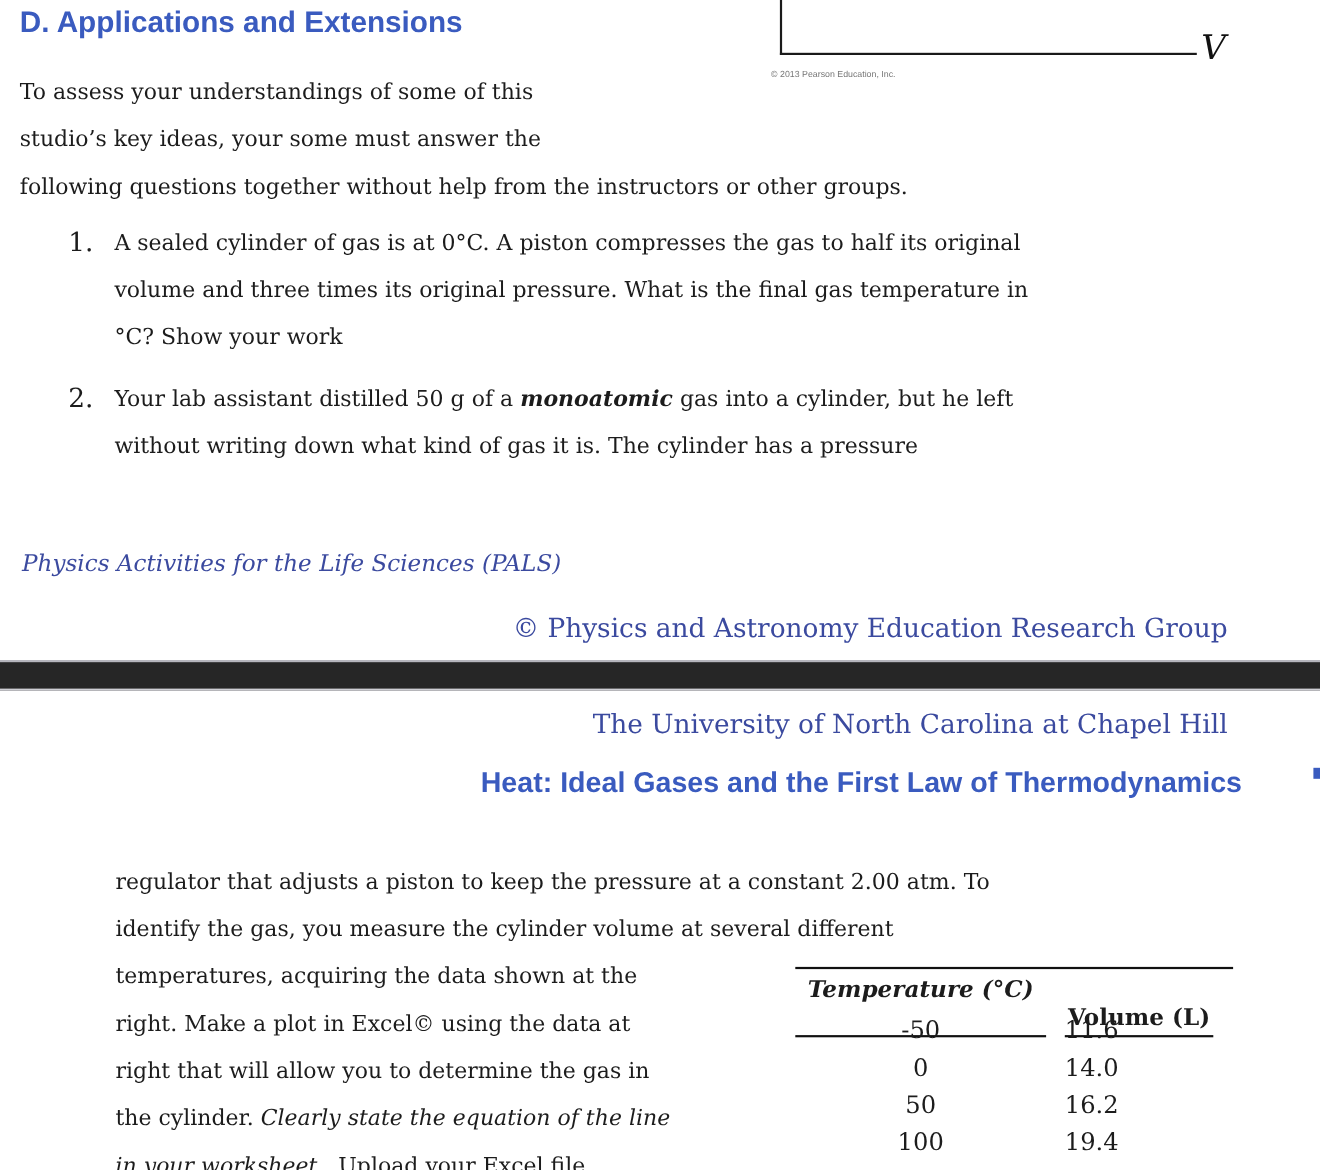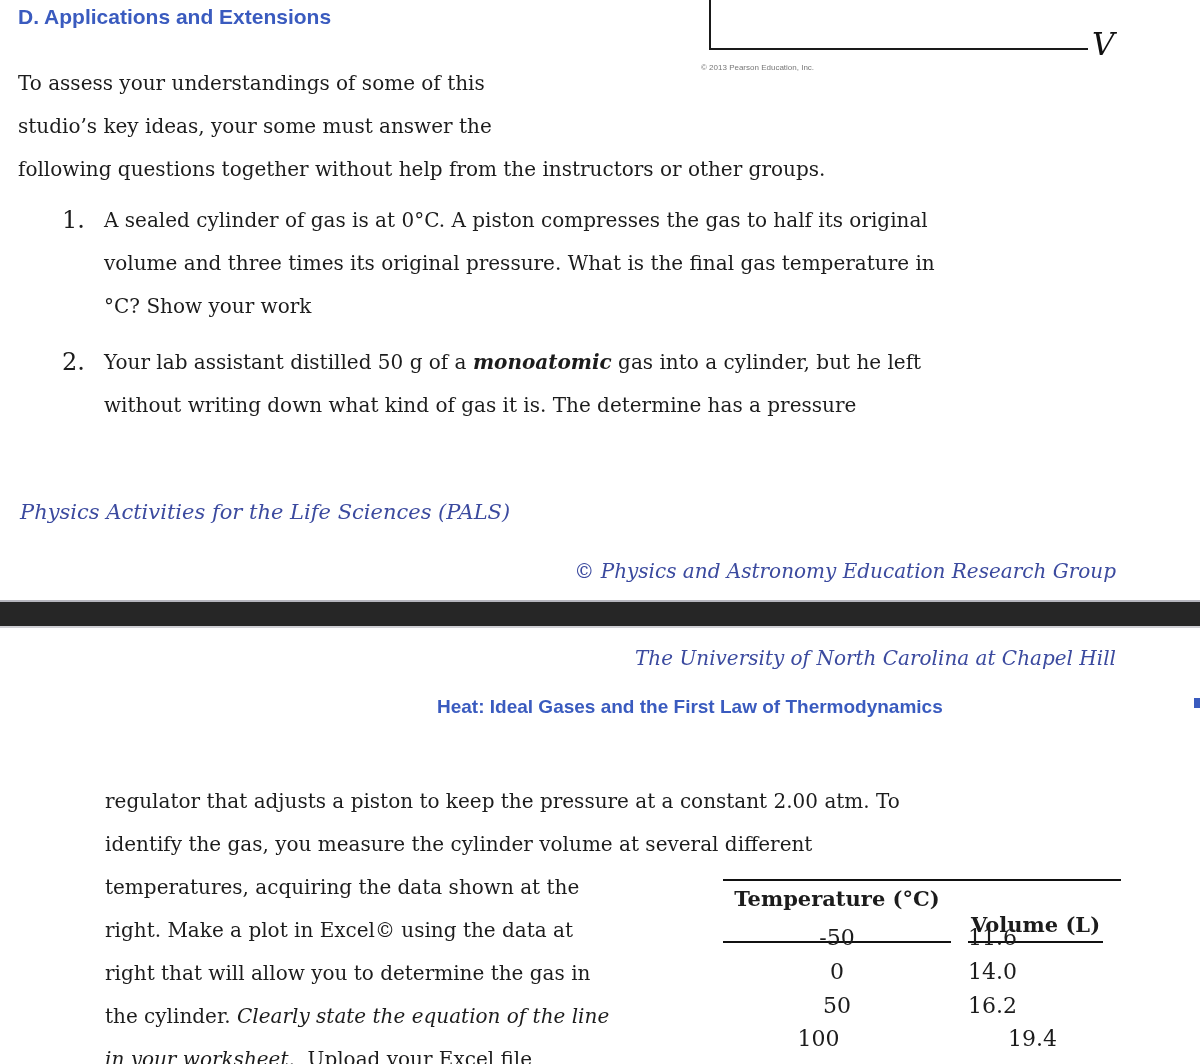--- a/index.html
+++ b/index.html
@@ -17,67 +17,67 @@
   }
   
   .fig-vline{left:709px;top:0;width:2px;height:50px;background:#1a1a1a;}
   .fig-hline{left:709px;top:48px;width:379px;height:2px;background:#1a1a1a;}
   .fig-vlabel{left:1092px;top:26px;font-size:31px;font-style:italic;color:#111;}
   .fig-credit{
     left:701px;top:63px;font-family:"Liberation Sans", sans-serif;
     font-size:8px;color:#777;white-space:pre;
   }
   
-  .p1-heading{left:18px;top:5px;font-size:21px;}
+  .p1-heading{left:18px;top:5px;font-size:27px;}
   .intro-1{left:18px;top:68px;}
   .intro-2{left:18px;top:111px;}
   .intro-3{left:18px;top:154px;}
   .qnum{left:62px;font-size:24px;}
   .qline{left:104px;}
   .q1-l1{top:205px;} .q1-l2{top:248px;} .q1-l3{top:291px;}
   .q2-l1{top:347px;} .q2-l2{top:390px;}
   .em-bold-italic{font-weight:700;font-style:italic;}
   
   .footer-left{
     left:20px;top:500px;font-size:21px;font-style:italic;color:#3b4a9f;white-space:pre;
   }
   .footer-right{
-    right:84px;top:499px;text-align:right;font-size:20px;font-style:italic;
+    right:84px;top:499px;text-align:right;font-size:24px;
     color:#3b4a9f;line-height:29px;white-space:pre;
   }
   
   .separator{
     left:0;top:600px;width:1200px;height:24px;background:#262626;
     border-top:2px solid #b5b5bd;border-bottom:2px solid #cfcfd4;
   }
   
-  .p2-heading{left:437px;top:696px;font-size:19px;}
+  .p2-heading{left:437px;top:696px;font-size:26px;}
   .clipped-glyph{left:1194px;top:698px;width:6px;height:10px;background:#3a5bbf;}
   .b-l1{top:786px;} .b-l2{top:829px;} .b-l3{top:872px;}
   .b-l4{top:915px;} .b-l5{top:958px;} .b-l6{top:1001px;} .b-l7{top:1044px;}
   .p2line{left:105px;}
   .em-italic{font-style:italic;margin-top:44px;}
   
   .dtable{left:723px;top:879px;width:398px;height:185px;}
   .t-rule{position:absolute;left:0;top:0;width:398px;height:2px;background:#111;}
   .t-headrow{position:absolute;left:0;top:7px;width:398px;display:flex;}
   .t-h1{
     width:228px;text-align:center;font-weight:700;font-size:21px;
-    border-bottom:2px solid #111;padding-bottom:4px;white-space:pre;
+    border-bottom:2px solid #111;padding-bottom:4px;white-space:pre;font-style:italic;
   }
   .t-spacer{width:17px;}
   .t-h2{
     width:135px;text-align:center;font-weight:700;font-size:21px;
     border-bottom:2px solid #111;padding-bottom:4px;white-space:pre;margin-top:26px;
   }
   .t-row{position:absolute;left:0;width:398px;display:flex;font-size:22px;}
   .t-c1{width:228px;text-align:center;}
   .t-gap{width:17px;}
   .t-c2{width:135px;}
-  .t-r0{top:46px;} .t-r1{top:80px;} .t-r2{top:114px;} .t-r3{top:147px;gap:40px;}
+  .t-r0{top:46px;} .t-r1{top:80px;} .t-r2{top:114px;} .t-r3{top:147px;}
 </style>
 </head>
 <body>
 
 <div class="abs fig-vline"></div>
 <div class="abs fig-hline"></div>
 <div class="abs fig-vlabel">V</div>
 <div class="abs fig-credit">© 2013 Pearson Education, Inc.</div>
 
 <div class="abs h-blue p1-heading">D. Applications and Extensions</div>
@@ -86,21 +86,21 @@
 <div class="abs line intro-2">studio’s key ideas, your some must answer the</div>
 <div class="abs line intro-3">following questions together without help from the instructors or other groups.</div>
 
 <div class="abs line qnum q1-l1">1.</div>
 <div class="abs line qline q1-l1">A sealed cylinder of gas is at 0°C. A piston compresses the gas to half its original</div>
 <div class="abs line qline q1-l2">volume and three times its original pressure. What is the final gas temperature in</div>
 <div class="abs line qline q1-l3">°C? Show your work</div>
 
 <div class="abs line qnum q2-l1">2.</div>
 <div class="abs line qline q2-l1"><span>Your lab assistant distilled 50 g of a </span><span class="em-bold-italic">monoatomic</span><span> gas into a cylinder, but he left</span></div>
-<div class="abs line qline q2-l2">without writing down what kind of gas it is. The determine has a pressure</div>
+<div class="abs line qline q2-l2">without writing down what kind of gas it is. The cylinder has a pressure</div>
 
 <div class="abs footer-left">Physics Activities for the Life Sciences (PALS)</div>
 <div class="abs footer-right">
   <div>© Physics and Astronomy Education Research Group</div>
   <div>The University of North Carolina at Chapel Hill</div>
 </div>
 
 <div class="abs separator"></div>
 
 <div class="abs h-blue p2-heading">Heat: Ideal Gases and the First Law of Thermodynamics</div>

